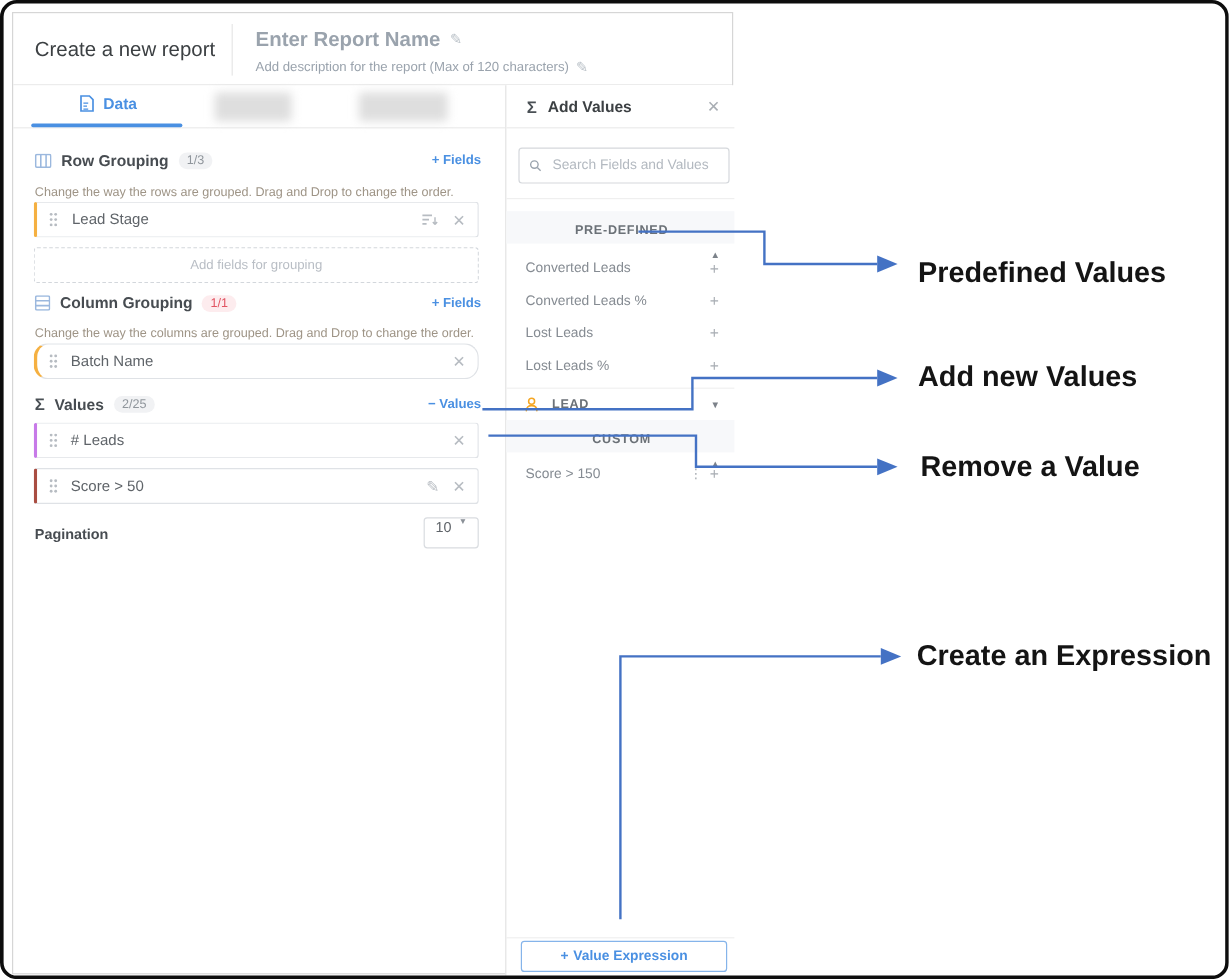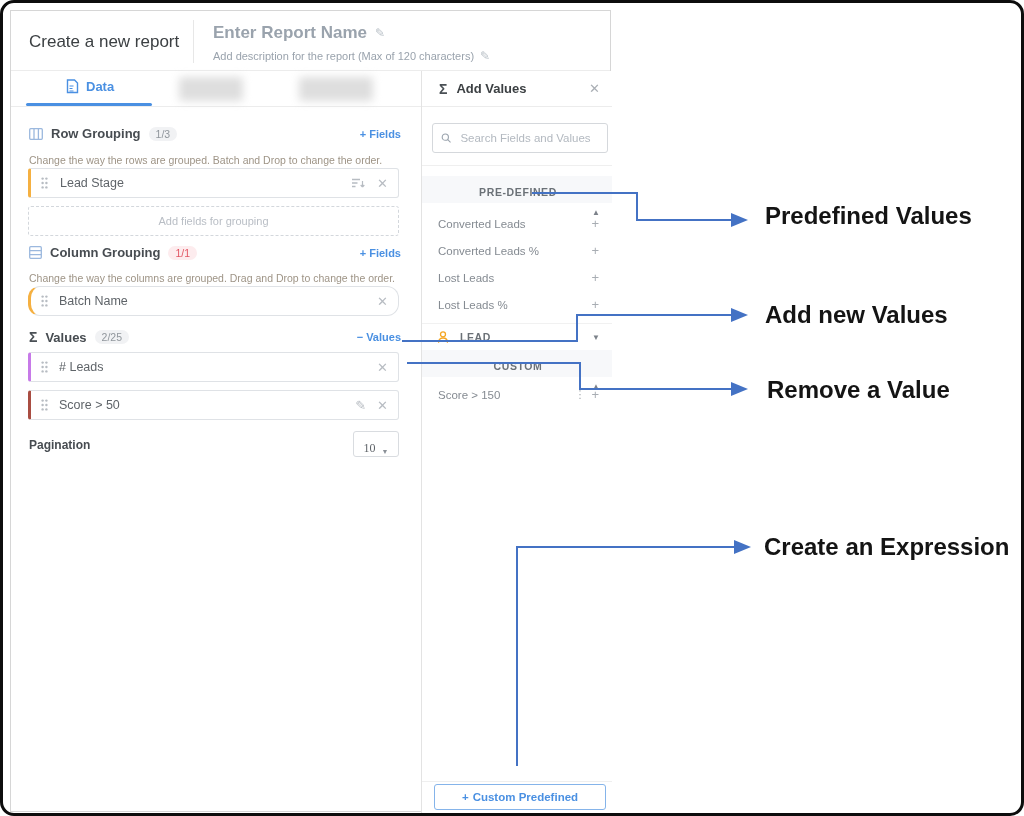--- a/index.html
+++ b/index.html
@@ -38,21 +38,21 @@
   .fitem{position:absolute;left:17px;width:371px;height:30px;box-sizing:border-box;display:flex;align-items:center;gap:11px;
          background:#fff;border:1px solid #dfe2e6;border-left-width:3px;border-radius:3px;padding:0 10px;}
   .fitem .flabel{flex:1;font-size:12.5px;color:#5f6469;}
   .ico-btn{color:#b7bcc2;font-size:13px;line-height:1;cursor:pointer;}
   .dashbox{position:absolute;left:17px;width:371px;height:30px;box-sizing:border-box;border:1px dashed #d3d7dc;border-radius:3px;
            display:flex;align-items:center;justify-content:center;font-size:11px;color:#b9bec5;}
 
   .sigma{font-size:14px;font-weight:700;color:#4a5055;}
   .pag-label{position:absolute;left:18px;top:427px;font-size:12px;font-weight:700;color:#474c51;}
   .pag-dd{position:absolute;left:342px;top:420px;width:46px;height:26px;box-sizing:border-box;border:1px solid #d9dce0;border-radius:3px;
-          display:flex;align-items:flex-end;justify-content:center;gap:6px;font-size:12px;color:#5f6469;cursor:pointer;font-family:Liberation Serif, serif;}
+          display:flex;align-items:flex-start;justify-content:center;gap:6px;font-size:12px;color:#5f6469;cursor:pointer;}
   .pag-caret{font-size:7px;color:#8a9097;}
 
   
   .panel{position:absolute;left:410px;top:60px;width:191px;height:742px;border-left:1px solid #e3e3e3;box-sizing:border-box;background:#fff;}
   .panel-hdr{position:absolute;left:0;top:0;width:100%;height:36px;border-bottom:1px solid #ececec;box-sizing:border-box;display:flex;align-items:center;padding:0 12px 0 17px;gap:9px;}
   .panel-title{font-size:13px;font-weight:700;color:#3c4043;}
   .panel-close{margin-left:auto;color:#a9aeb4;font-size:13px;cursor:pointer;}
   .searchbox{position:absolute;left:10px;top:52px;width:176px;height:30px;box-sizing:border-box;border:1px solid #d5d8dc;border-radius:3px;
              display:flex;align-items:center;padding:0 8px;gap:7px;}
   .searchbox input{border:none;outline:none;width:100%;font-size:11.5px;color:#5f6469;font-family:"Liberation Sans",sans-serif;background:transparent;}
@@ -109,21 +109,21 @@
 
   <div class="sec-hdr" style="top:115px;">
     <svg width="14" height="12" viewBox="0 0 14 12">
       <rect x="0.7" y="0.7" width="12.6" height="10.6" rx="1" fill="none" stroke="#9bb8de" stroke-width="1.3"></rect>
       <path d="M5 .7v10.6M9.4 .7v10.6" stroke="#9bb8de" stroke-width="1.3"></path>
     </svg>
     <span class="sec-title">Row Grouping</span>
     <span class="badge">1/3</span>
     <span class="sec-link">+ Fields</span>
   </div>
-  <div class="sec-desc" style="top:143px;">Change the way the rows are grouped. Batch and Drop to change the order.</div>
+  <div class="sec-desc" style="top:143px;">Change the way the rows are grouped. Drag and Drop to change the order.</div>
 
   <div class="fitem" style="top:157px;border-left-color:#f5b041;gap:12px;">
     <svg width="7" height="12" viewBox="0 0 7 12">
       <g fill="#b7bcc2">
           <circle cx="1.6" cy="1.6" r="1.2"></circle>
           <circle cx="5.4" cy="1.6" r="1.2"></circle>
           <circle cx="1.6" cy="6" r="1.2"></circle>
           <circle cx="5.4" cy="6" r="1.2"></circle>
           <circle cx="1.6" cy="10.4" r="1.2"></circle>
           <circle cx="5.4" cy="10.4" r="1.2"></circle>
@@ -274,38 +274,38 @@
 
     <div class="vrow" style="top:310px;">
       <span class="vrow-label">Score &gt; 150</span>
       <span class="kebab">⋮</span>
       <span class="plus">+</span>
     </div>
 
     <div class="panel-foot-line"></div>
     <div class="cust-btn">
       <span>+</span>
-      <span>Custom Predefined</span>
+      <span>Value Expression</span>
     </div>
   </div>
 </div>
 
 <svg class="anno-svg" width="1024" height="816" viewBox="0 0 1024 816">
   <g stroke="#4472c4" stroke-width="2" fill="none">
     <polyline points="532,193 637,193 637,220 731,220"></polyline>
     <polyline points="402,341 577,341 577,315 731,315"></polyline>
     <polyline points="407,363 580,363 580,389 731,389"></polyline>
     <polyline points="517,766 517,547 734,547"></polyline>
   </g>
   <g fill="#4472c4" stroke="none">
     <polygon points="731,213 748,220 731,227"></polygon>
     <polygon points="731,308 748,315 731,322"></polygon>
     <polygon points="731,382 748,389 731,396"></polygon>
     <polygon points="734,540 751,547 734,554"></polygon>
   </g>
 </svg>
 
-<div class="anno" style="left:765px;top:202px;">Predefined Values</div>
+<div class="anno" style="left:765px;top:214px;">Predefined Values</div>
 <div class="anno" style="left:765px;top:301px;">Add new Values</div>
 <div class="anno" style="left:767px;top:376px;">Remove a Value</div>
 <div class="anno" style="left:764px;top:533px;">Create an Expression</div>
 
 <div class="frame"></div>
 
 </body></html>

